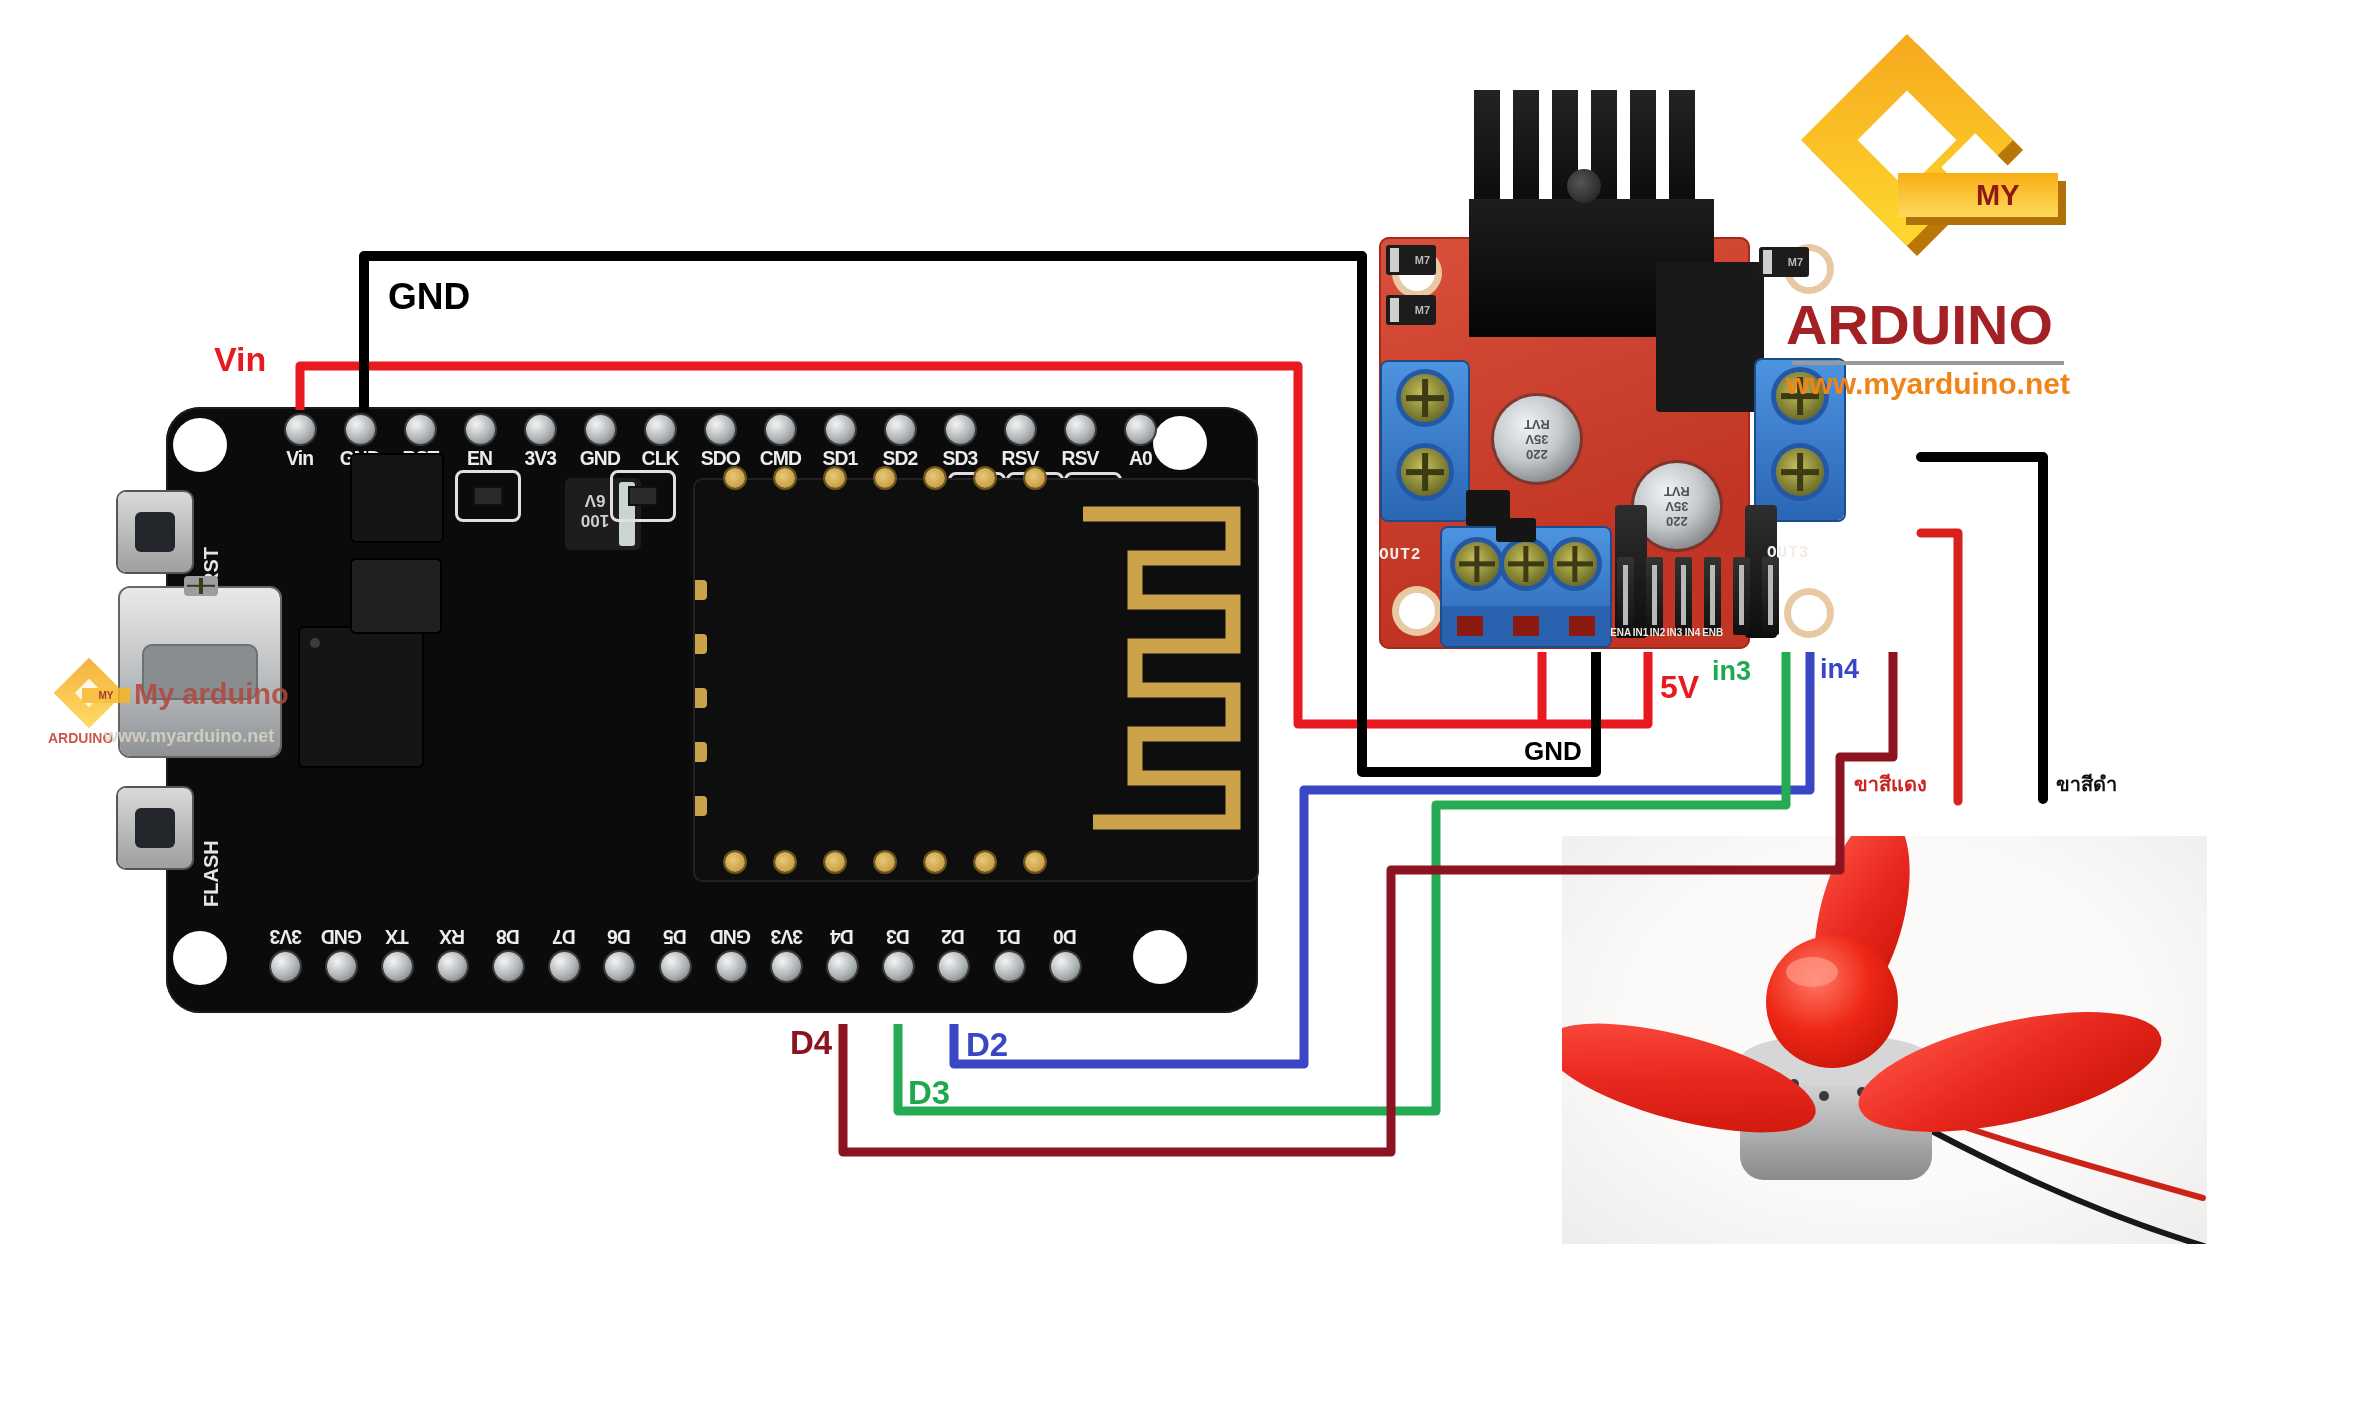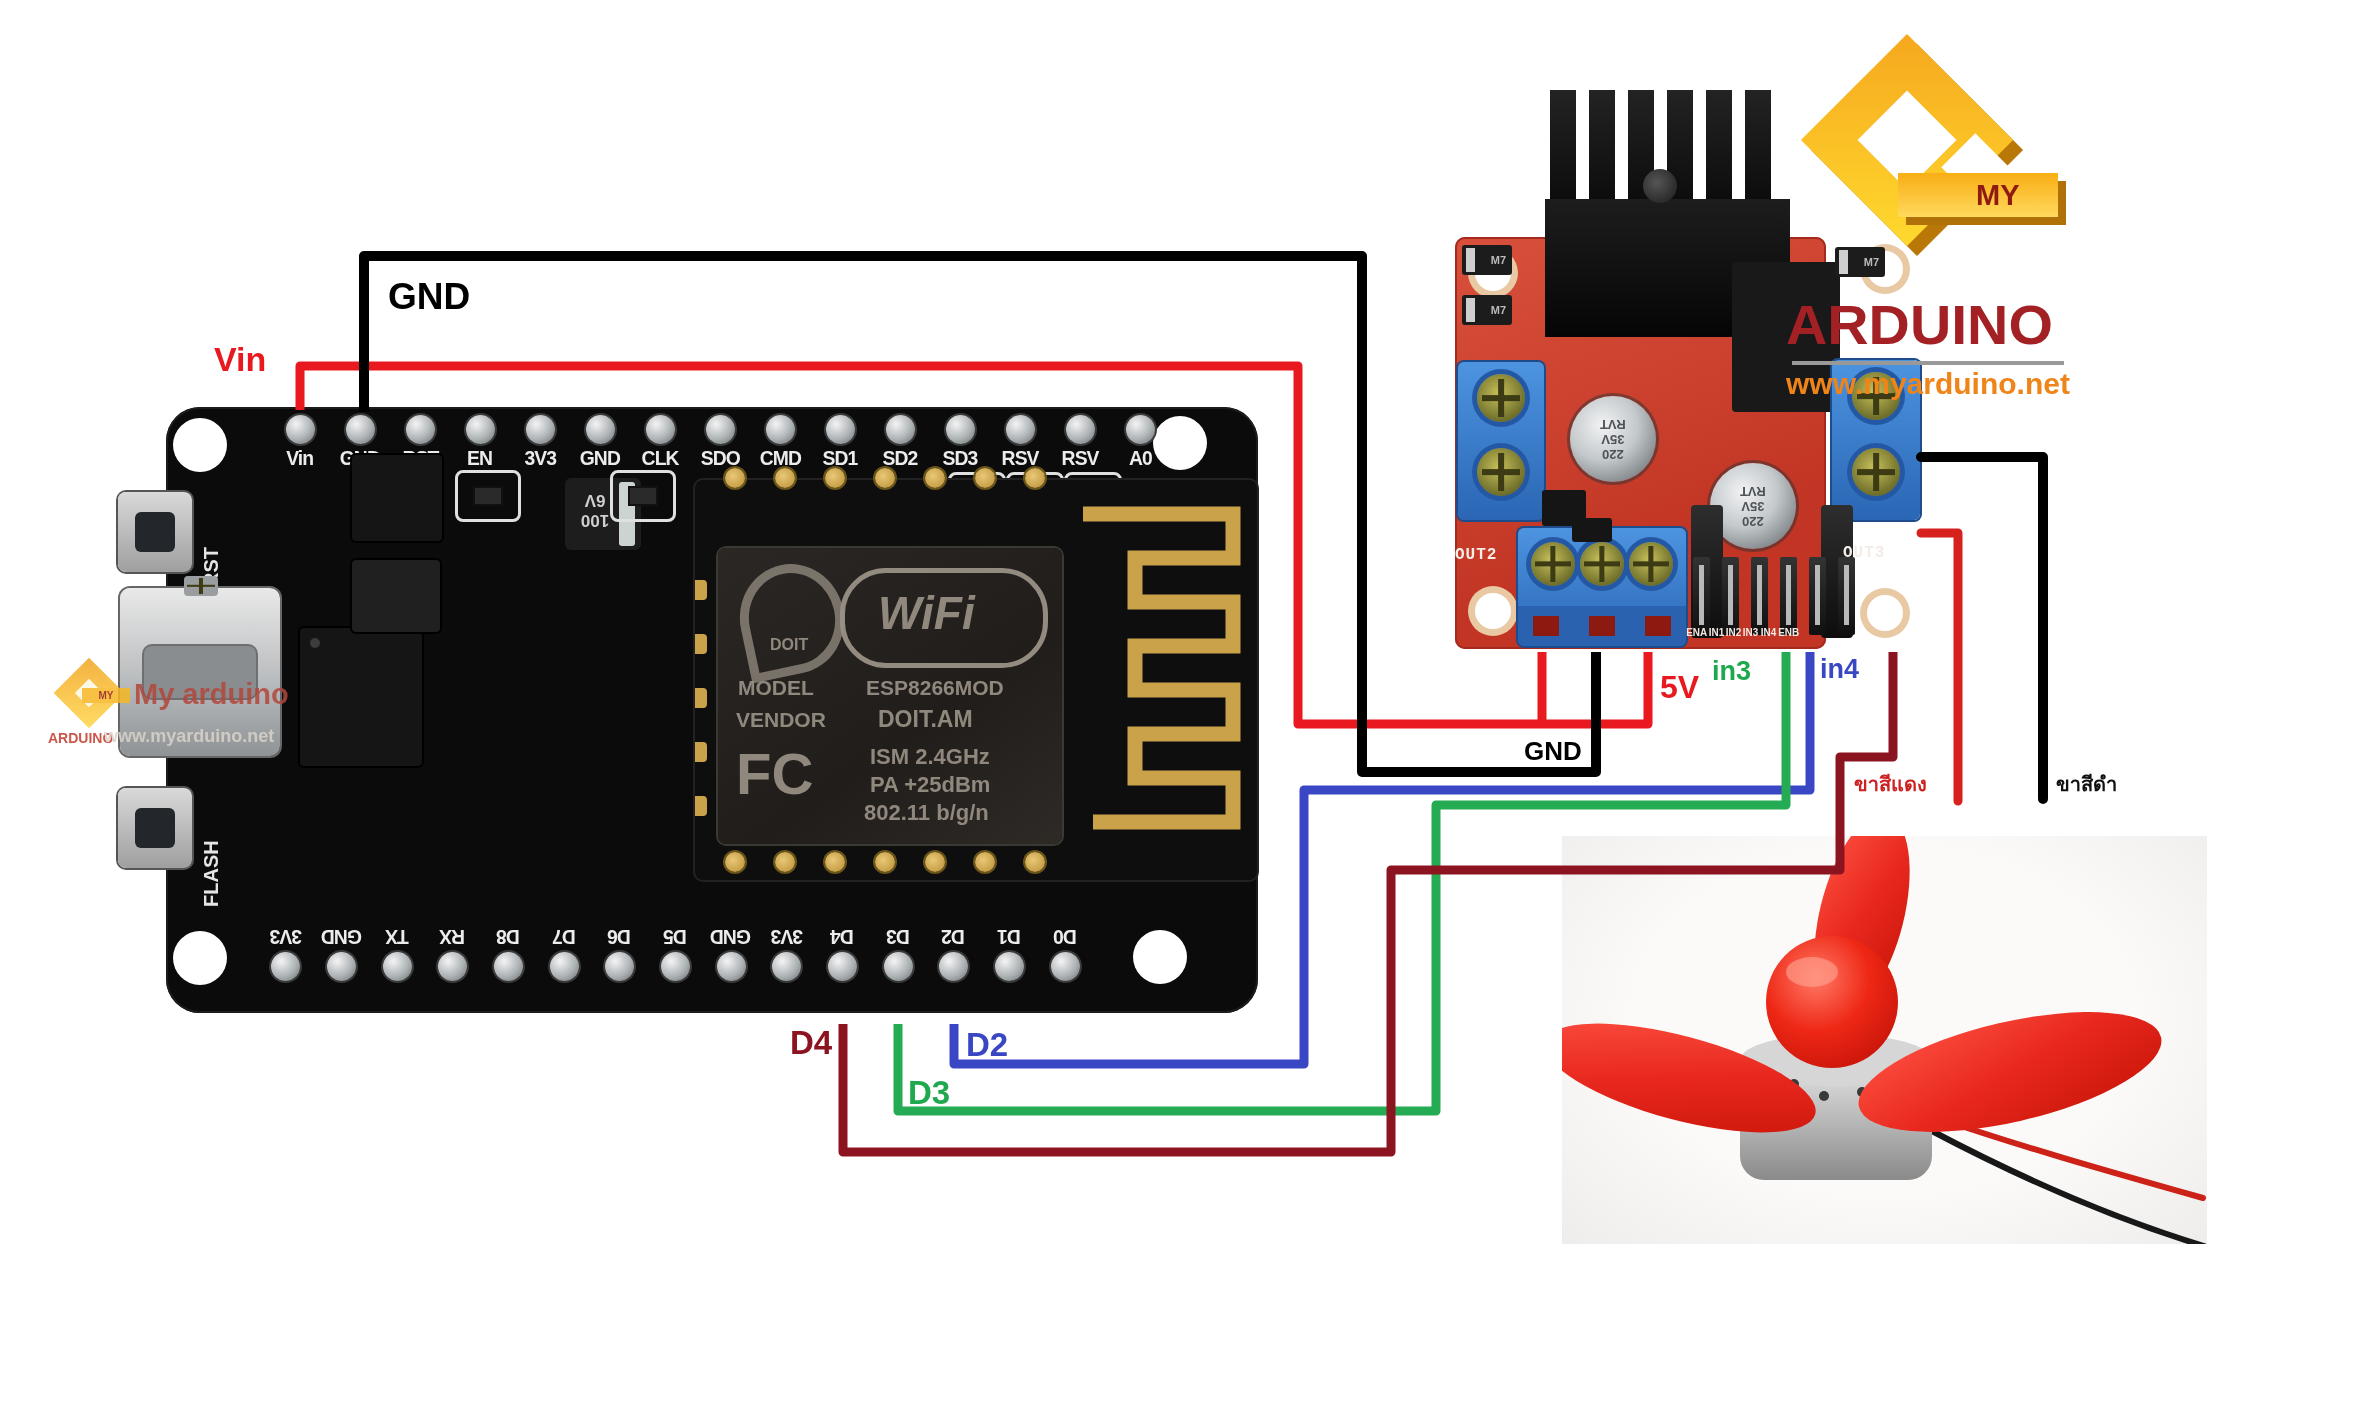--- a/index.html
+++ b/index.html
@@ -64,21 +64,21 @@
   .wm-dia{position:absolute;left:16px;top:20px;width:50px;height:50px;transform:rotate(45deg);
           background:linear-gradient(135deg,#f2a51f,#ffd64a);}
   .wm-dia .in{position:absolute;left:15px;top:15px;width:20px;height:20px;background:#fdf6e2;}
   .wm-band{position:absolute;left:34px;top:40px;width:48px;height:15px;background:#f7b723;
            color:#8f1a12;font-size:10px;font-weight:bold;text-align:center;line-height:15px;}
   .wm-name{position:absolute;left:86px;top:30px;font-size:29px;font-weight:bold;color:#b2473c;}
   .wm-ard{position:absolute;left:0px;top:82px;font-size:14px;font-weight:bold;color:#c3392b;}
   .wm-site{position:absolute;left:56px;top:78px;font-size:18px;font-weight:bold;color:#d9d4ca;}
 
   
-  .l298{position:absolute;left:1455px;top:237px;width:371px;height:412px;z-index:10;
+  .l298{position:absolute;left:1379px;top:237px;width:371px;height:412px;z-index:10;
         background:linear-gradient(160deg,#d8503c,#c23524 70%);border-radius:10px;
         box-shadow:0 0 0 2px #a32a1c inset;}
   .l298 .hole2{position:absolute;width:36px;height:36px;border-radius:50%;background:#fff;
                box-shadow:0 0 0 7px #e9c9a4;}
   .fins{position:absolute;left:95px;top:-147px;width:230px;height:112px;display:flex;gap:13px;}
   .fin{width:26px;height:112px;background:linear-gradient(#232323,#0c0c0c);}
   .hsbody{position:absolute;left:90px;top:-38px;width:245px;height:138px;background:linear-gradient(#1d1d1d,#050505);}
   .hscrew{position:absolute;left:188px;top:-68px;width:34px;height:34px;border-radius:50%;
           background:radial-gradient(circle at 40% 40%,#555,#1a1a1a);}
   .ic298{position:absolute;left:277px;top:25px;width:108px;height:150px;background:#191919;border-radius:4px;}
@@ -324,34 +324,20 @@
           <span class="cast"></span>
           <span class="cast"></span>
           <span class="cast"></span>
       </div>
       <div class="castcol" style="top:100px;">
         <span class="p"></span>
           <span class="p"></span>
           <span class="p"></span>
           <span class="p"></span>
           <span class="p"></span>
-      </div>
-      <div class="shield">
-        <div class="doitswirl"></div>
-        <div class="eng" style="left:52px;top:88px;font-size:16px;">DOIT</div>
-        <div class="wifibadge"></div>
-        <div class="eng" style="left:160px;top:38px;font-size:46px;font-style:italic;">WiFi</div>
-        <div class="eng" style="left:20px;top:128px;font-size:21px;">MODEL</div>
-        <div class="eng" style="left:148px;top:128px;font-size:21px;">ESP8266MOD</div>
-        <div class="eng" style="left:18px;top:160px;font-size:21px;">VENDOR</div>
-        <div class="eng" style="left:160px;top:158px;font-size:23px;">DOIT.AM</div>
-        <div class="eng" style="left:18px;top:192px;font-size:58px;font-weight:900;">FC</div>
-        <div class="eng" style="left:152px;top:196px;font-size:22px;">ISM  2.4GHz</div>
-        <div class="eng" style="left:152px;top:224px;font-size:22px;">PA  +25dBm</div>
-        <div class="eng" style="left:146px;top:252px;font-size:22px;">802.11 b/g/n</div>
       </div>
 
       <svg width="180" height="380" style="position:absolute;left:378px;top:12px;">
         <path d="M10,22 H160 V66 H62 V110 H160 V154 H62 V198 H160 V242 H62 V286 H160 V330 H20" fill="none" stroke="#c9a24a" stroke-width="15"></path>
       </svg>
     </div>
   </div>
 
   <div class="wmark">
     <div class="wm-dia">

